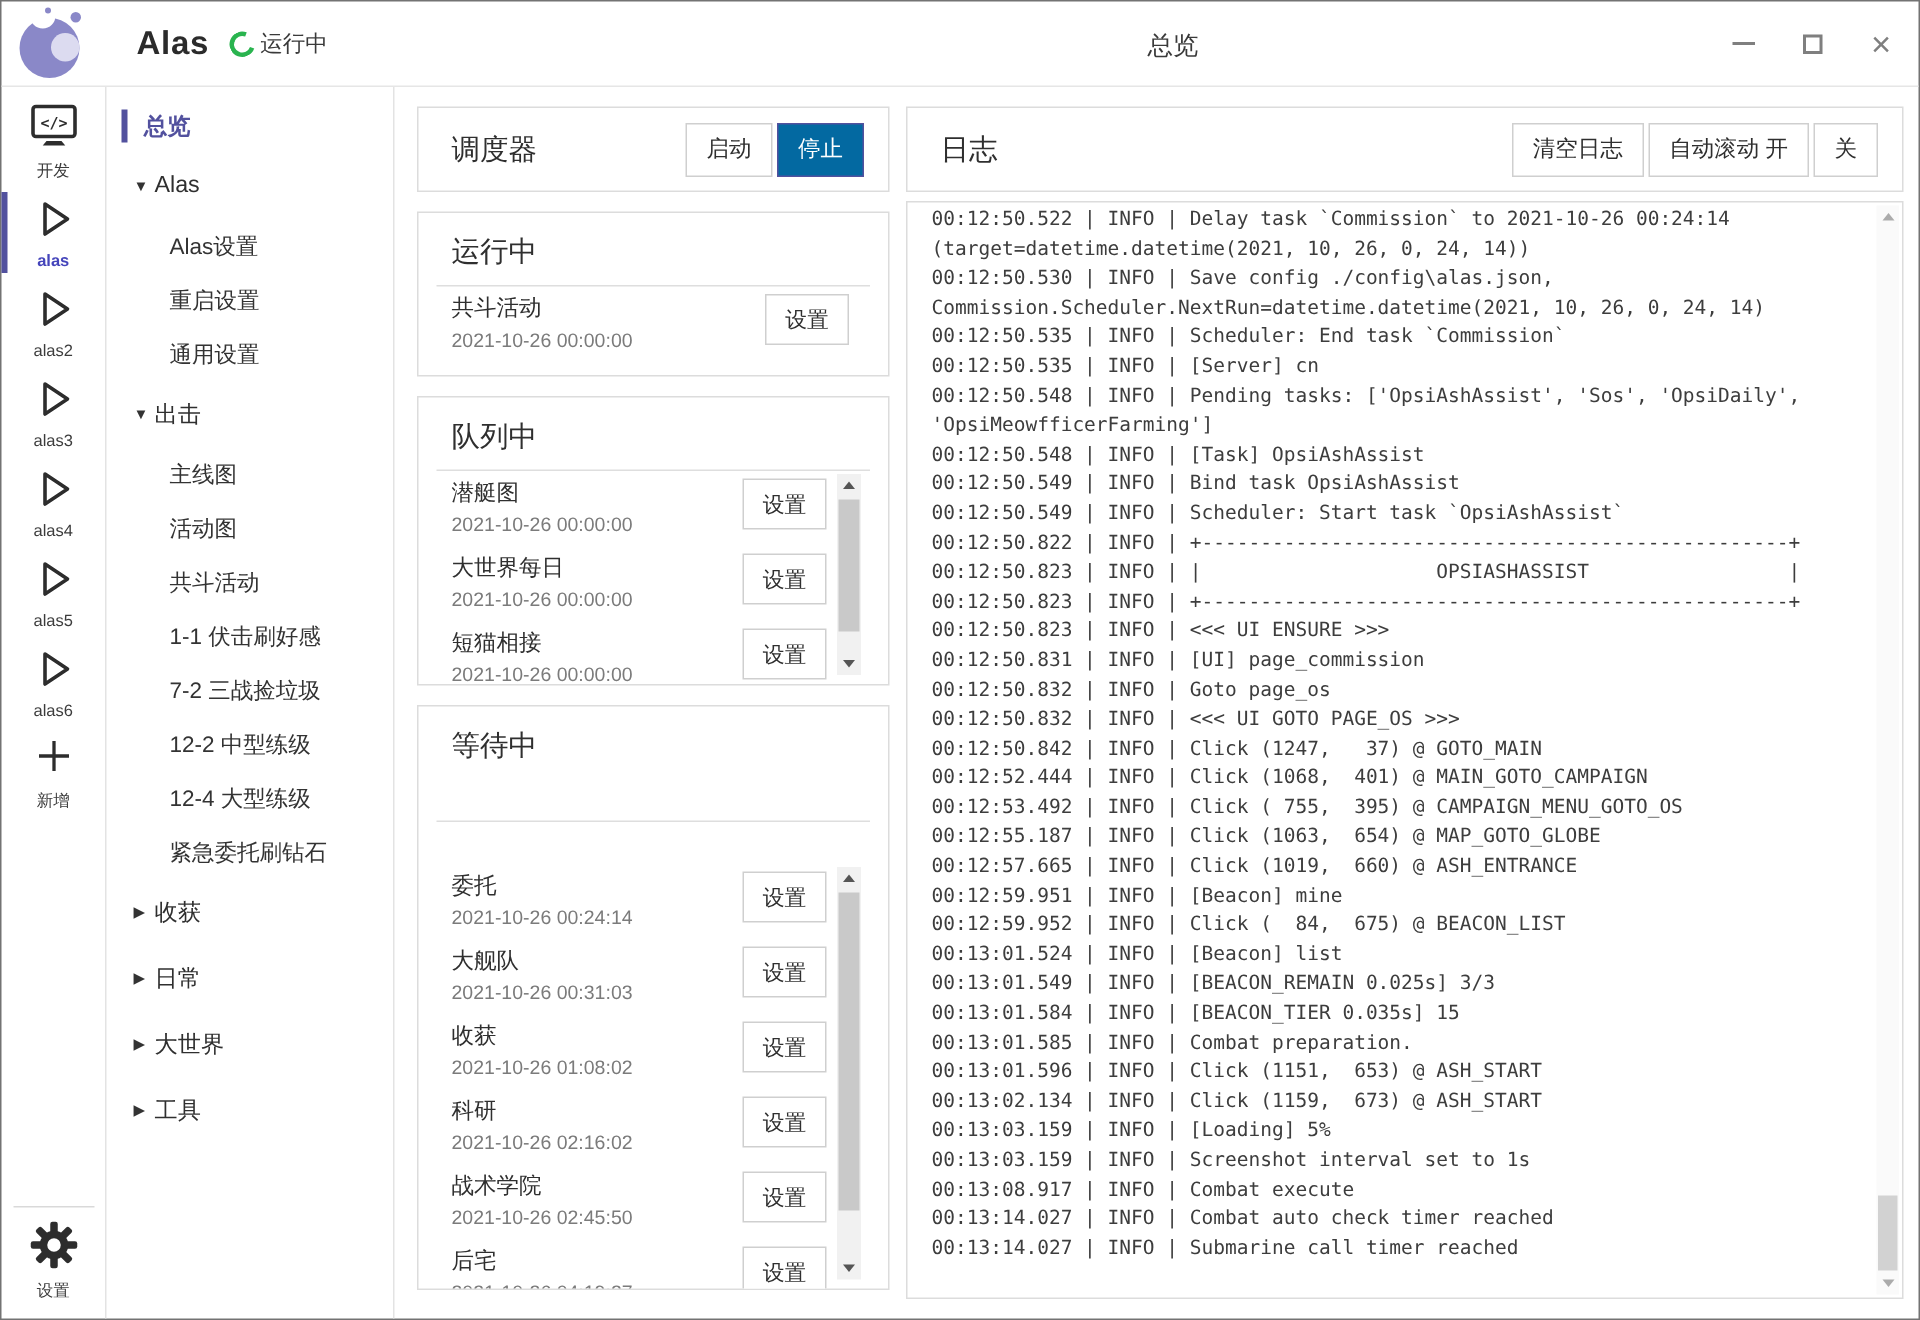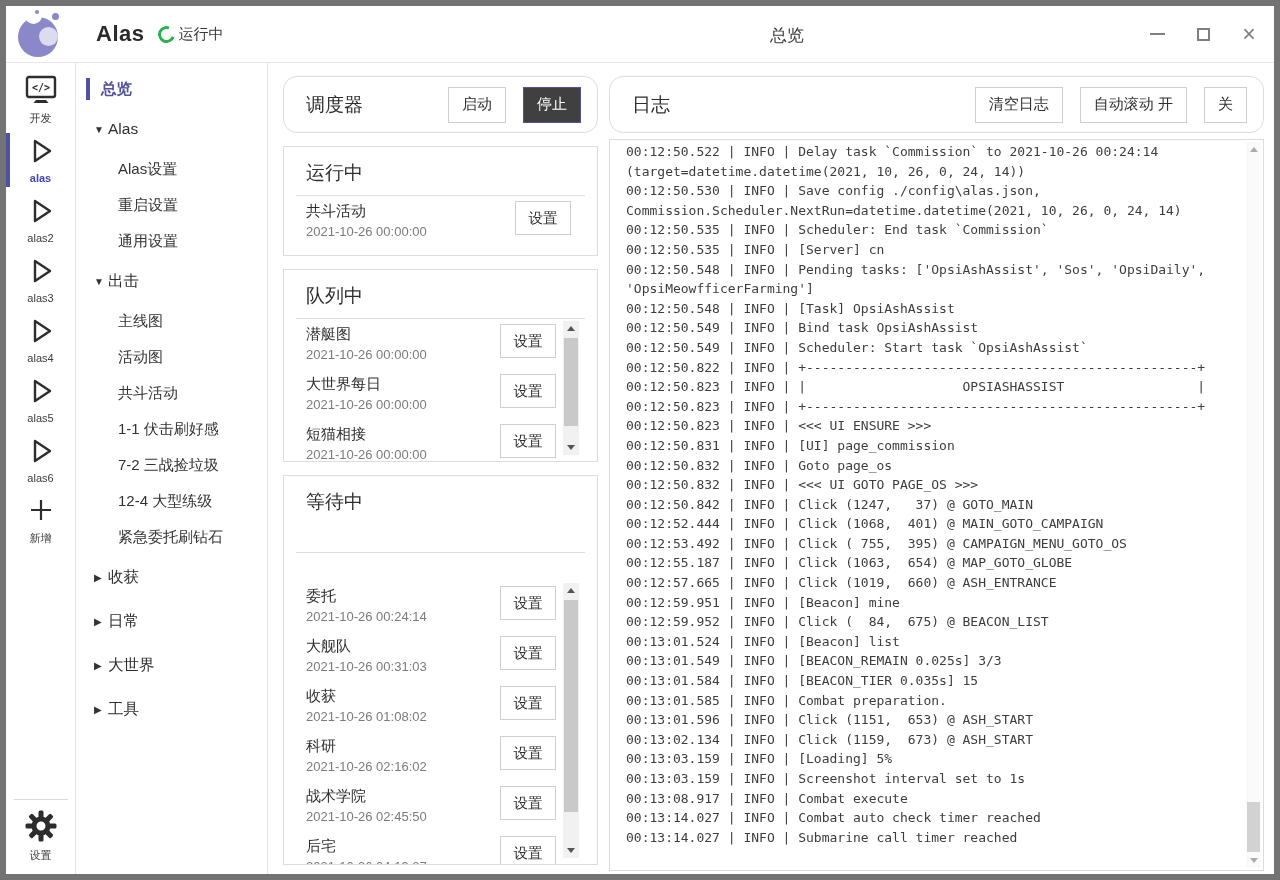--- a/index.html
+++ b/index.html
@@ -1,18 +1,18 @@
 <!DOCTYPE html>
 <html><head>
 <meta charset="utf-8">
 <style>
   * { margin:0; padding:0; box-sizing:border-box; }
   html,body { width:1280px; height:880px; }
   body { font-family:"Liberation Sans", sans-serif; background:#fff; color:#2f2f2f; overflow:hidden; }
-  .window { width:1280px; height:880px; border:6px solid #737373; background:#fff; display:flex; flex-direction:column; }
+  .window { width:1280px; height:880px; border:1px solid #737373; background:#fff; display:flex; flex-direction:column; }
 
   
   header { height:57px; flex:none; display:flex; align-items:center; border-bottom:1px solid #e6e6e6; position:relative; padding-left:10px; }
   .logo { width:48px; height:48px; position:relative; flex:none; }
   .logo-main { position:absolute; left:2px; top:7px; width:40px; height:40px; border-radius:50%; background:#8a88c8; }
   .logo-bite { position:absolute; left:9px; top:-3px; width:17px; height:17px; border-radius:50%; background:#fff; }
   .logo-light { position:absolute; left:23px; top:17px; width:19px; height:19px; border-radius:50%; background:#dcdbf0; }
   .logo-dot1 { position:absolute; left:36px; top:3px; width:7px; height:7px; border-radius:50%; background:#8a88c8; }
   .logo-dot2 { position:absolute; left:19px; top:0px; width:4px; height:4px; border-radius:50%; background:#8a88c8; }
   .app-name { font-size:22px; font-weight:bold; color:#2b2b2b; margin-left:32px; letter-spacing:0.5px; }
@@ -43,26 +43,26 @@
   .nav-link.active { color:#52519e; font-weight:bold; }
   .nav-link.active::before { content:""; position:absolute; left:10px; top:7px; width:3.5px; height:22px; background:#52519e; }
   .nav-group { height:44px; padding-left:18px; font-size:15.5px; color:#2f2f2f; }
   .nav-arrow { font-size:10px; color:#333; width:14px; flex:none; }
   .nav-child { height:36px; padding-left:42px; font-size:15px; color:#333;text-align:right; }
 
   
   .card { border:1px solid #dcdcdc; background:#fff; }
   .card-title { font-size:19px; color:#2f2f2f; }
   .btn { border:1px solid #cfcfcf; background:#fff; color:#2f2f2f; font-size:15px; height:36px; padding:0 13px; font-family:inherit; cursor:pointer; }
-  .btn-primary { background:#404040; border-color:#52519e; color:#fff; }
-  .btn-group { display:flex; gap:17px; }
+  .btn-primary { background:#0369a1; border-color:#52519e; color:#fff; }
+  .btn-group { display:flex; gap:3px; }
 
   
   .sched-col { width:315px; flex:none; margin-left:15px; padding-top:13px; display:flex; flex-direction:column; gap:13px; }
-  .panel-head { height:57px; flex:none; display:flex; align-items:center; justify-content:space-between; padding:0 16px 0 22px;border-radius:14px; }
+  .panel-head { height:57px; flex:none; display:flex; align-items:center; justify-content:space-between; padding:0 16px 0 22px; }
   .task-card { display:flex; flex-direction:column; padding-top:13px; }
   #card-running { height:110px; }
   #card-pending { height:193px; }
   #card-waiting { height:390px;gap:28px; }
   .task-title { font-size:19px; color:#2f2f2f; padding-left:22px; flex:none; }
   .task-divider { border-top:1px solid #dedede; margin:9px 12px 0 12px; flex:none; }
   .task-list { flex:1; min-height:0; overflow:hidden; position:relative; }
   .task-row { height:50px; padding:4px 0 0 22px; position:relative; }
   .task-name { font-size:15px; color:#2f2f2f; line-height:21px; }
   .task-time { font-size:13px; color:#7b7b7b; line-height:19px; margin-top:1px; }
@@ -228,20 +228,23 @@
         <div class="nav-row nav-child">
           <span>共斗活动</span>
         </div>
         <div class="nav-row nav-child">
           <span>1-1 伏击刷好感</span>
         </div>
         <div class="nav-row nav-child">
           <span>7-2 三战捡垃圾</span>
         </div>
         <div class="nav-row nav-child">
+          <span>12-2 中型练级</span>
+        </div>
+        <div class="nav-row nav-child">
           <span>12-4 大型练级</span>
         </div>
         <div class="nav-row nav-child">
           <span>紧急委托刷钻石</span>
         </div>
         <div class="nav-row nav-group">
           <span class="nav-arrow">▶</span>
           <span>收获</span>
         </div>
         <div class="nav-row nav-group">

